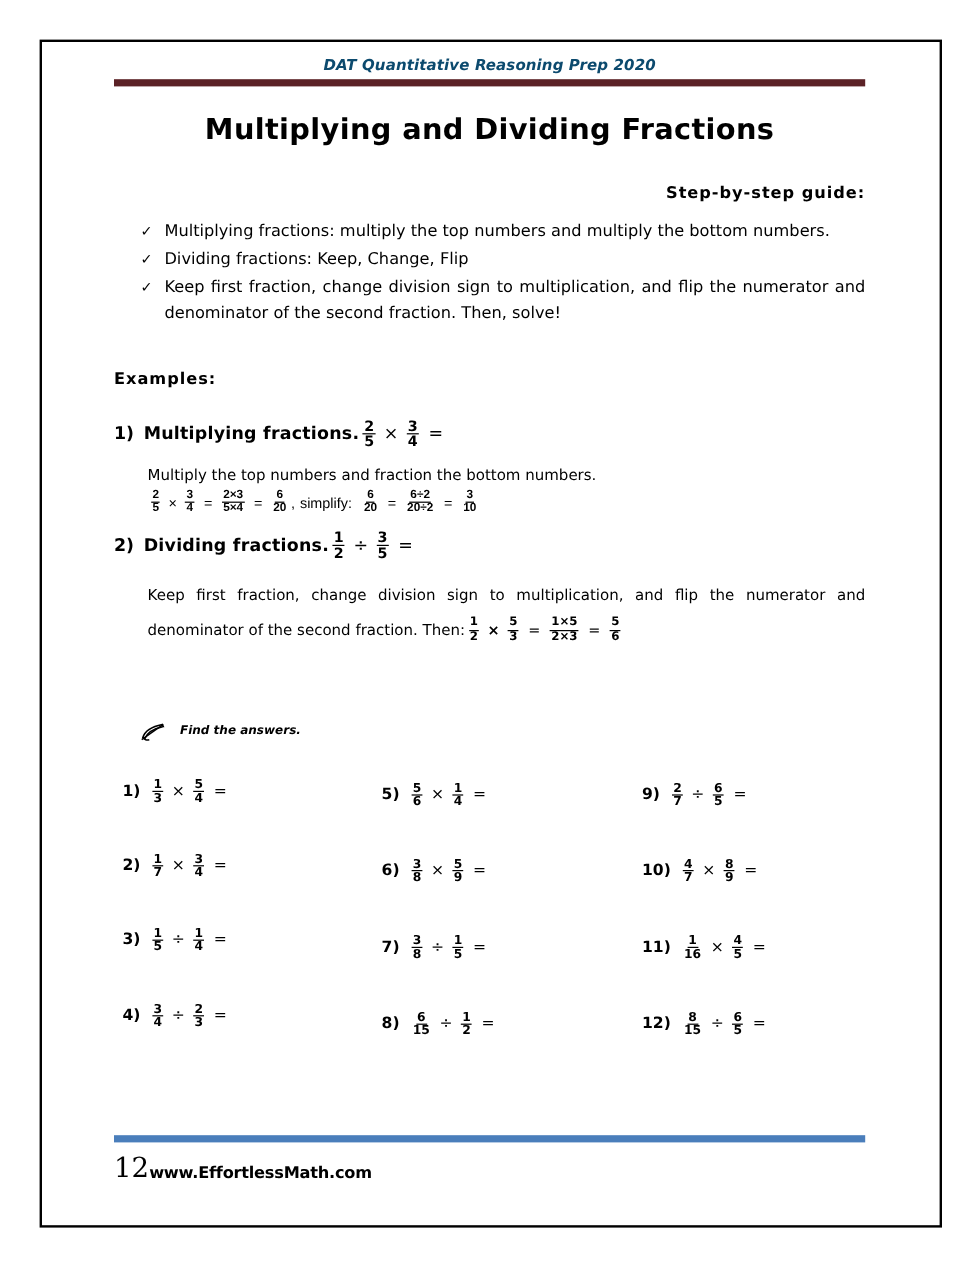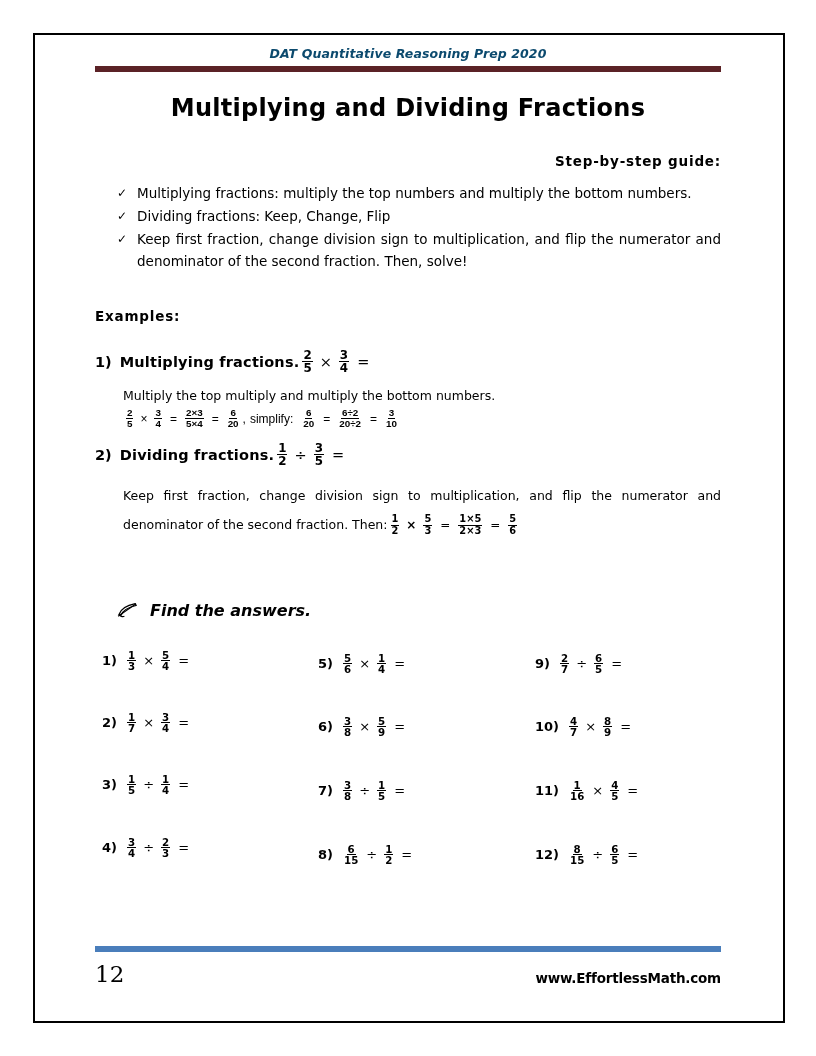--- a/index.html
+++ b/index.html
@@ -170,21 +170,21 @@
   .pencil-icon {
     width: 22px;
     height: 18px;
     margin-right: 11px;
     flex: 0 0 auto;
   }
   .find-label {
     font-family: "DejaVu Sans", sans-serif;
     font-style: italic;
     font-weight: bold;
-    font-size: 16px;
+    font-size: 10px;
   }
 
   
   .exercises {
     margin-top: 24px;
     position: relative;
     width: 626px;
     height: 250px;
   }
   .ex-item {
@@ -208,21 +208,20 @@
     top: 946px;
     width: 626px;
   }
   .footer-rule {
     height: 6px;
     background: #4A7EBB;
     width: 626px;
   }
   .footer-row {
     display: flex;
-    justify-content: space-between;
     align-items: flex-end;
     margin-top: 11px;
   }
   .page-number {
     font-family: "DejaVu Serif", serif;
     font-size: 23px;
     line-height: 1;
   }
   .site-url {
     font-family: "DejaVu Sans", sans-serif;
@@ -270,21 +269,21 @@
       <span class="den">5</span>
     </span>
     <span class="op">×</span>
     <span class="frac">
       <span class="num">3</span>
       <span class="den">4</span>
     </span>
     <span class="eq">=</span>
   </div>
 
-  <div class="ex-body">Multiply the top multiply and multiply the bottom numbers.</div>
+  <div class="ex-body">Multiply the top numbers and fraction the bottom numbers.</div>
 
   <div class="mathline">
     <span class="frac">
       <span class="num">2</span>
       <span class="den">5</span>
     </span>
     <span class="op">×</span>
     <span class="frac">
       <span class="num">3</span>
       <span class="den">4</span>

